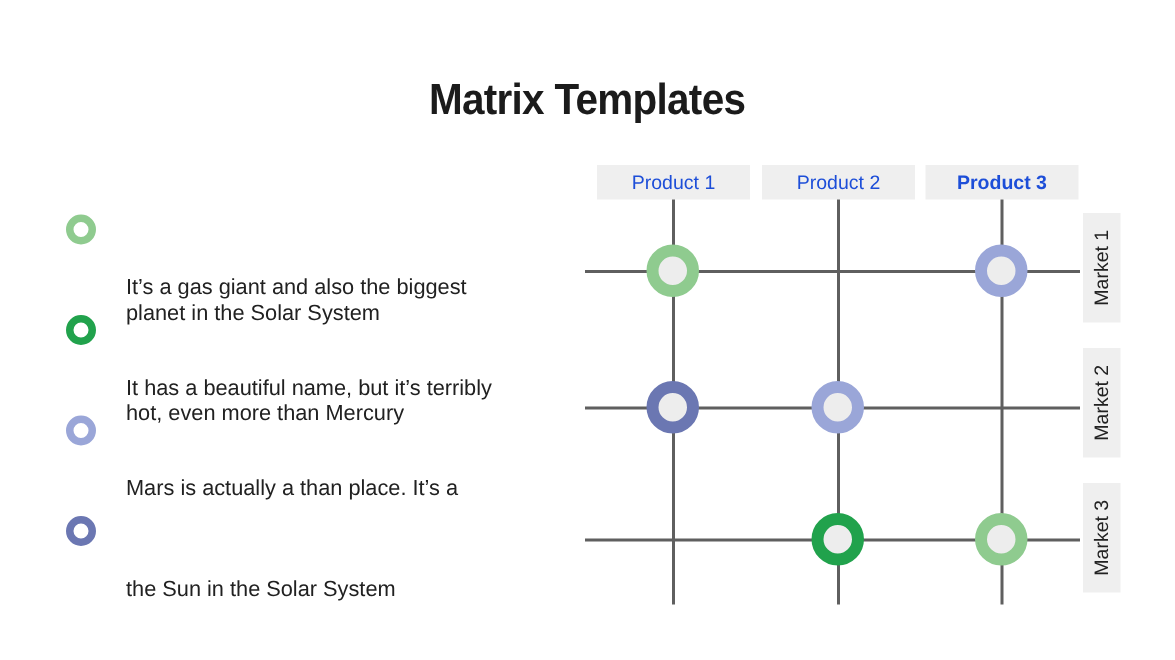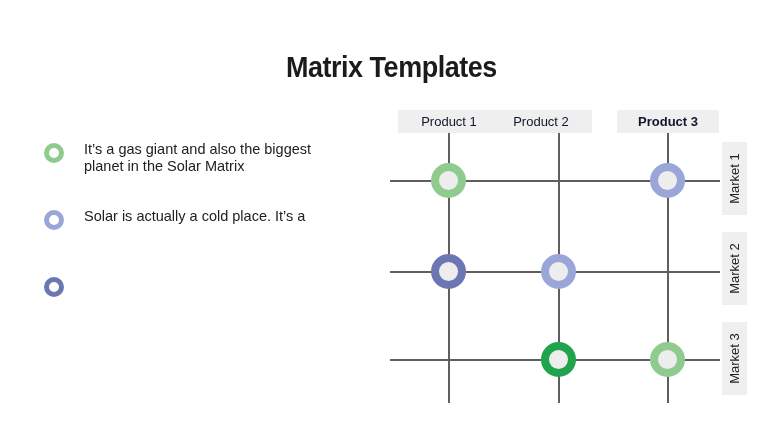--- a/index.html
+++ b/index.html
@@ -13,26 +13,26 @@
     display:inline-block;font-weight:700;font-size:29px;letter-spacing:-.5px;
     color:#1b1b1b;transform:scaleX(.93);transform-origin:center;white-space:nowrap;
   }
   
   .bullets{position:absolute;left:44px;top:141px;width:310px;}
   .bullet{display:flex;align-items:flex-start;margin-bottom:33px;height:34px;}
   .ring{
     box-sizing:border-box;width:20px;height:20px;border-radius:50%;
     border:5.5px solid #999;background:#ffffff;flex:0 0 20px;margin-top:2px;
   }
-  .bullet-text{margin-left:20px;font-size:14.5px;line-height:17px;color:#212121;}
+  .bullet-text{margin-left:20px;font-size:14.5px;line-height:17px;color:#212121;margin-top:43px;}
   
   .col-header{
     position:absolute;top:110px;height:23px;width:102px;background:#efefef;
     display:flex;align-items:center;justify-content:center;
-    font-size:13px;color:#0f172a;text-align:center;
+    font-size:13px;color:#1d4ed8;text-align:center;
   }
   .row-header{
     position:absolute;left:722px;width:25px;height:73px;background:#efefef;
     display:flex;align-items:center;justify-content:center;
     font-size:13px;color:#212121;
   }
   .row-header span{transform:rotate(-90deg);white-space:nowrap;display:block;}
   .vline{position:absolute;width:2px;top:133px;height:270px;background:#5f5f5f;}
   .hline{position:absolute;height:2px;left:390px;width:330px;background:#5f5f5f;}
   .dot{
@@ -47,38 +47,46 @@
 
   <div class="title-wrap">
     <span class="title">Matrix Templates</span>
   </div>
 
   <div class="bullets">
     <div class="bullet">
       <div class="ring" style="border-color: rgb(143, 203, 143);"></div>
       <div class="bullet-text">
         <div>It’s a gas giant and also the biggest</div>
-        <div>planet in the Solar Matrix</div>
+        <div>planet in the Solar System</div>
+      </div>
+    </div>
+    <div class="bullet">
+      <div class="ring" style="border-color: rgb(33, 162, 76);"></div>
+      <div class="bullet-text">
+        <div>It has a beautiful name, but it’s terribly</div>
+        <div>hot, even more than Mercury</div>
       </div>
     </div>
     <div class="bullet">
       <div class="ring" style="border-color: rgb(154, 166, 216);"></div>
       <div class="bullet-text">
-        <div>Solar is actually a cold place. It’s a</div>
+        <div>Mars is actually a than place. It’s a</div>
       </div>
     </div>
     <div class="bullet">
       <div class="ring" style="border-color: rgb(107, 119, 178);"></div>
       <div class="bullet-text">
+        <div>the Sun in the Solar System</div>
       </div>
     </div>
   </div>
 
   <div class="col-header" style="left: 398px; background-color: rgb(239, 239, 239);">Product 1</div>
-  <div class="col-header" style="left: 480px; background-color: rgb(239, 239, 239); padding-left: 10px;">Product 2</div>
+  <div class="col-header" style="left: 508px; background-color: rgb(239, 239, 239);">Product 2</div>
   <div class="col-header" style="left: 617px; background-color: rgb(239, 239, 239); font-weight: bold;">Product 3</div>
 
   <div class="row-header" style="top: 142px; background-color: rgb(239, 239, 239);">
     <span>Market 1</span>
   </div>
   <div class="row-header" style="top: 232px; background-color: rgb(239, 239, 239);">
     <span>Market 2</span>
   </div>
   <div class="row-header" style="top: 322px; background-color: rgb(239, 239, 239);">
     <span>Market 3</span>

